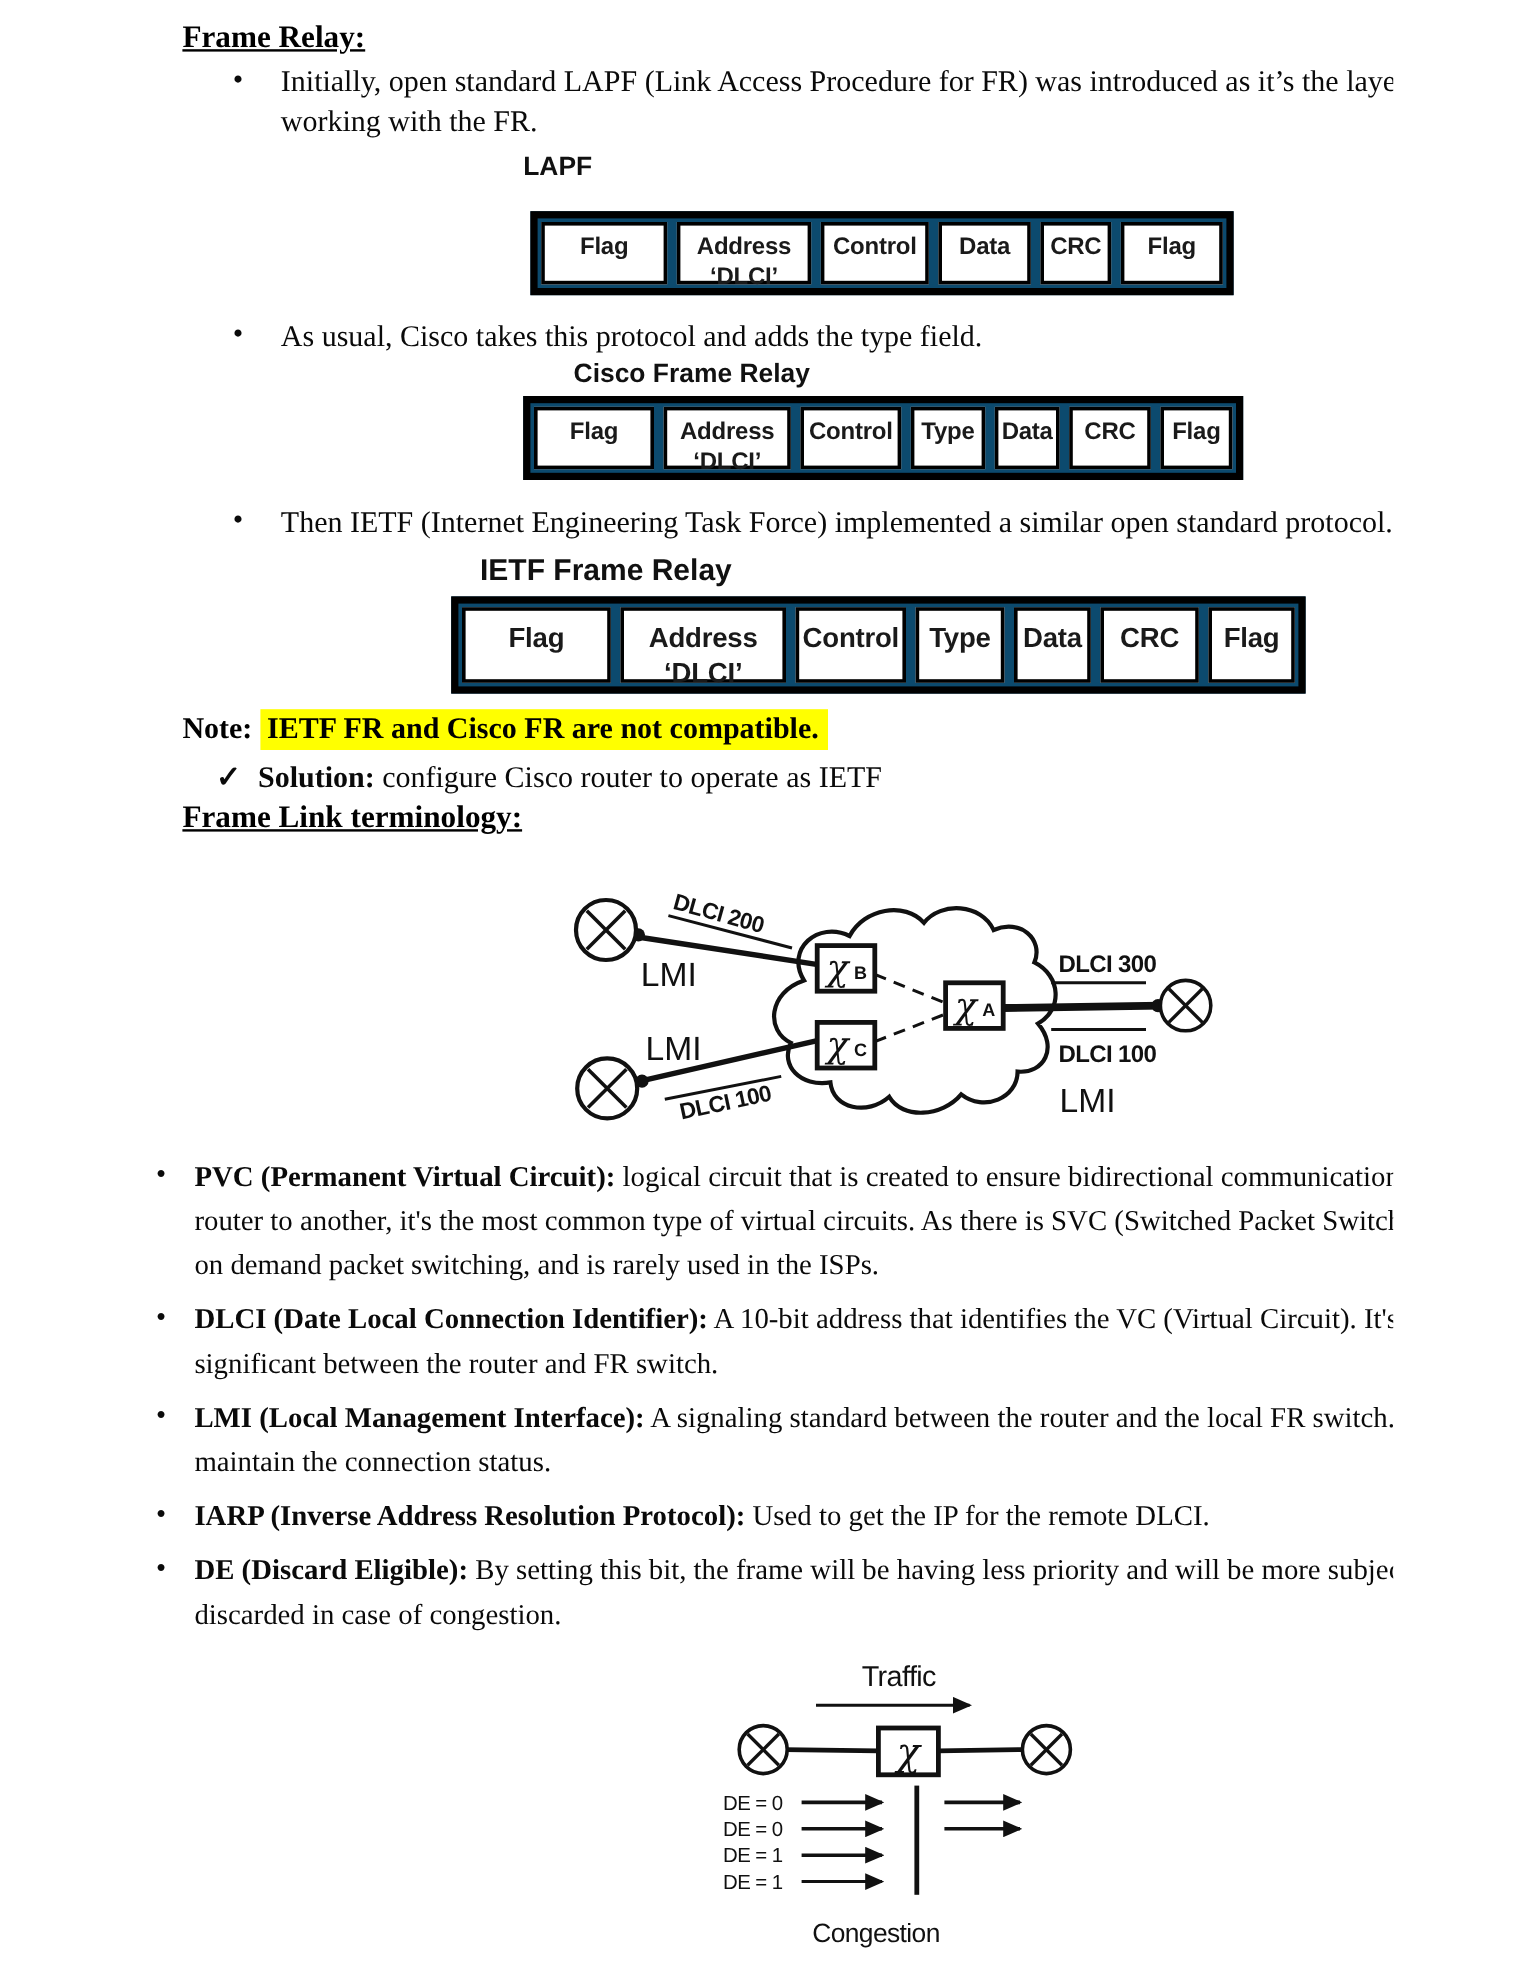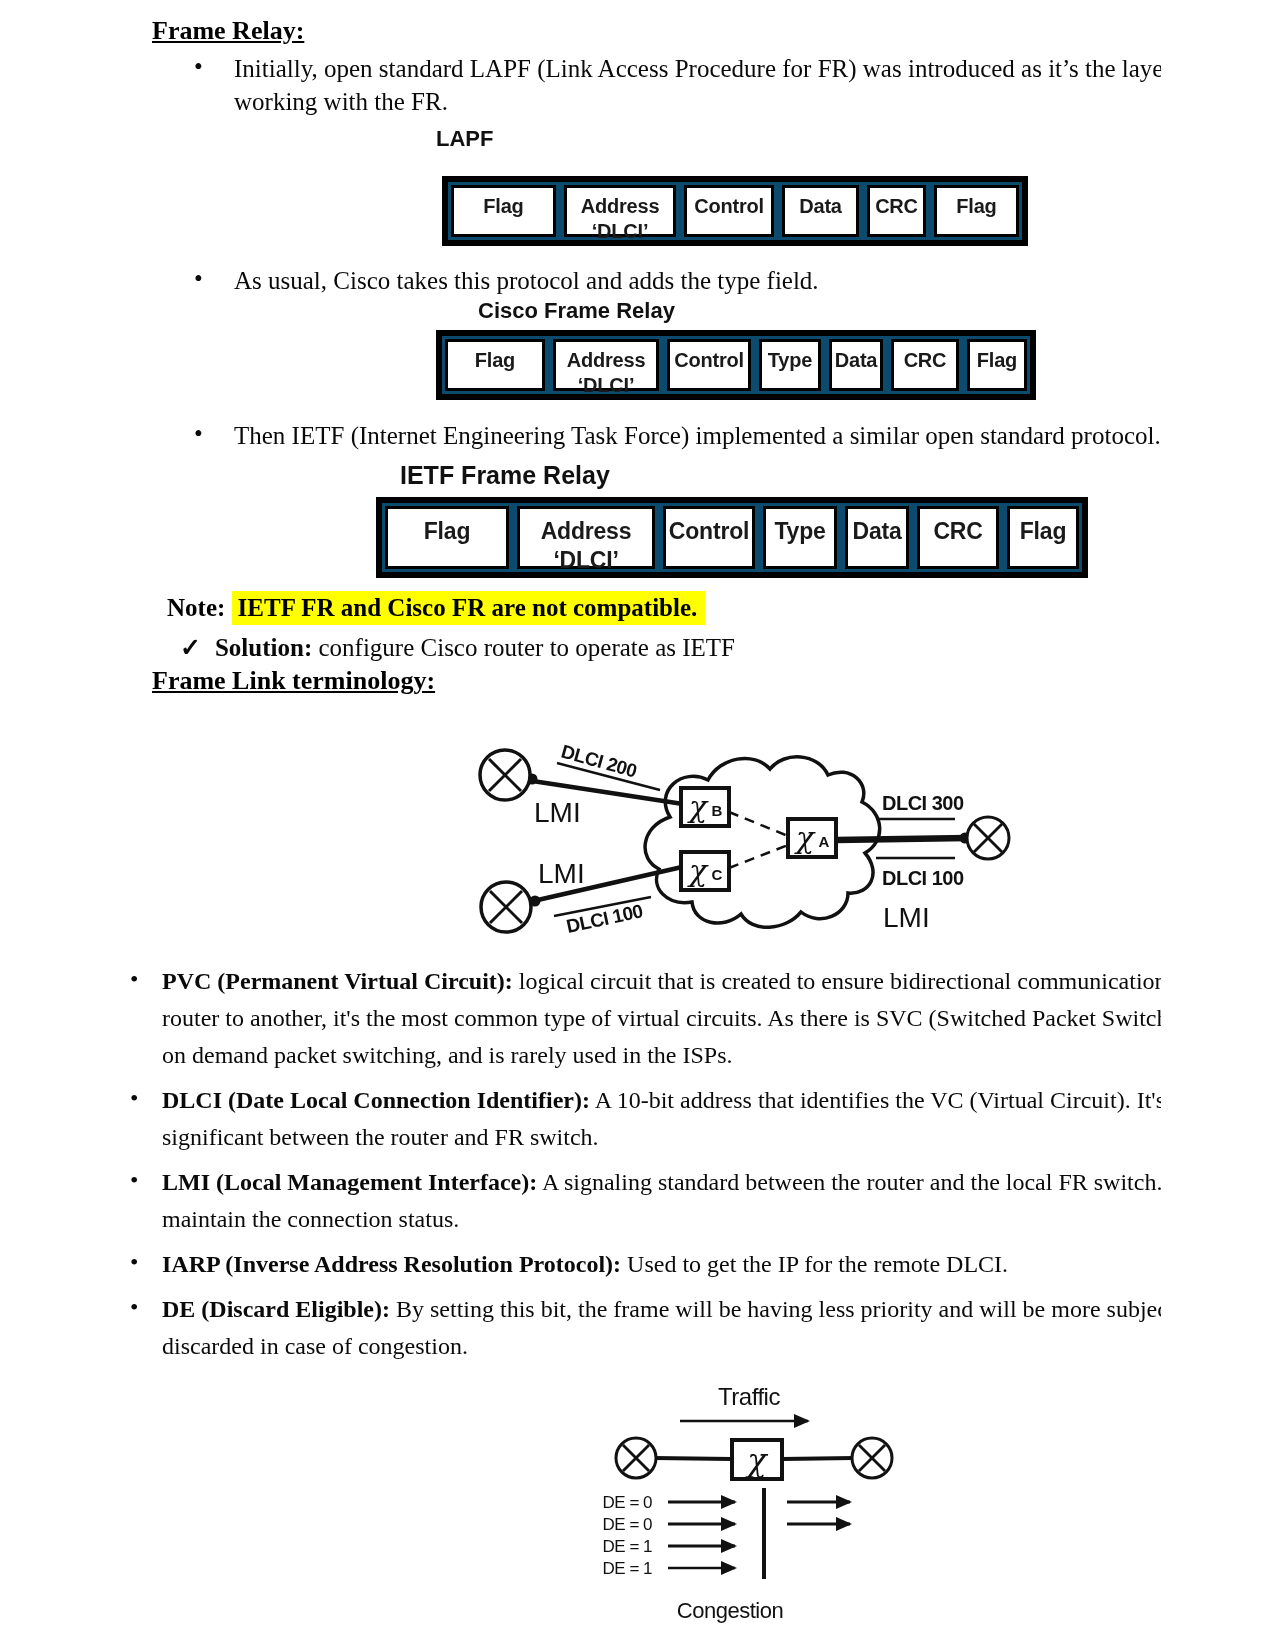--- a/index.html
+++ b/index.html
@@ -31,21 +31,21 @@
   .frame-cell {
     border:3px solid #000; background:#fff;
     display:flex; flex-direction:column; align-items:center;
     font-family:"Liberation Sans","DejaVu Sans",sans-serif;
     font-weight:bold; color:#1a1a1a; letter-spacing:-0.2px;
   }
   .ft-small .frame-cell { font-size:20px; padding-top:7px; }
   .ft-big  .frame-cell { font-size:23px; padding-top:9px; }
   .frame-cell .sub { margin-top:2px; }
   
-  .note-line { position:absolute; font-size:25px; font-weight:bold; color:#000;margin-left:15px; }
+  .note-line { position:absolute; font-size:25px; font-weight:bold; color:#000; }
   .note-line mark { background:#ffff00; color:#000; padding:3px 8px 4px 6px; }
   .sol-line { position:absolute; font-size:25px; color:#0a0a0a; }
   .sol-line .check { font-weight:bold; margin-right:14px; }
   .sol-line .lead { font-weight:bold;text-align:center; }
   
   .terms { position:absolute; left:12px; top:963px; width:1195px;
            font-size:24px; line-height:37px; color:#0a0a0a; }
   .term { position:relative; padding-left:36px; margin-bottom:8px; }
   .term .tdot { position:absolute; left:4px; top:-2px; }
   .term .tlead { font-weight:bold; }

